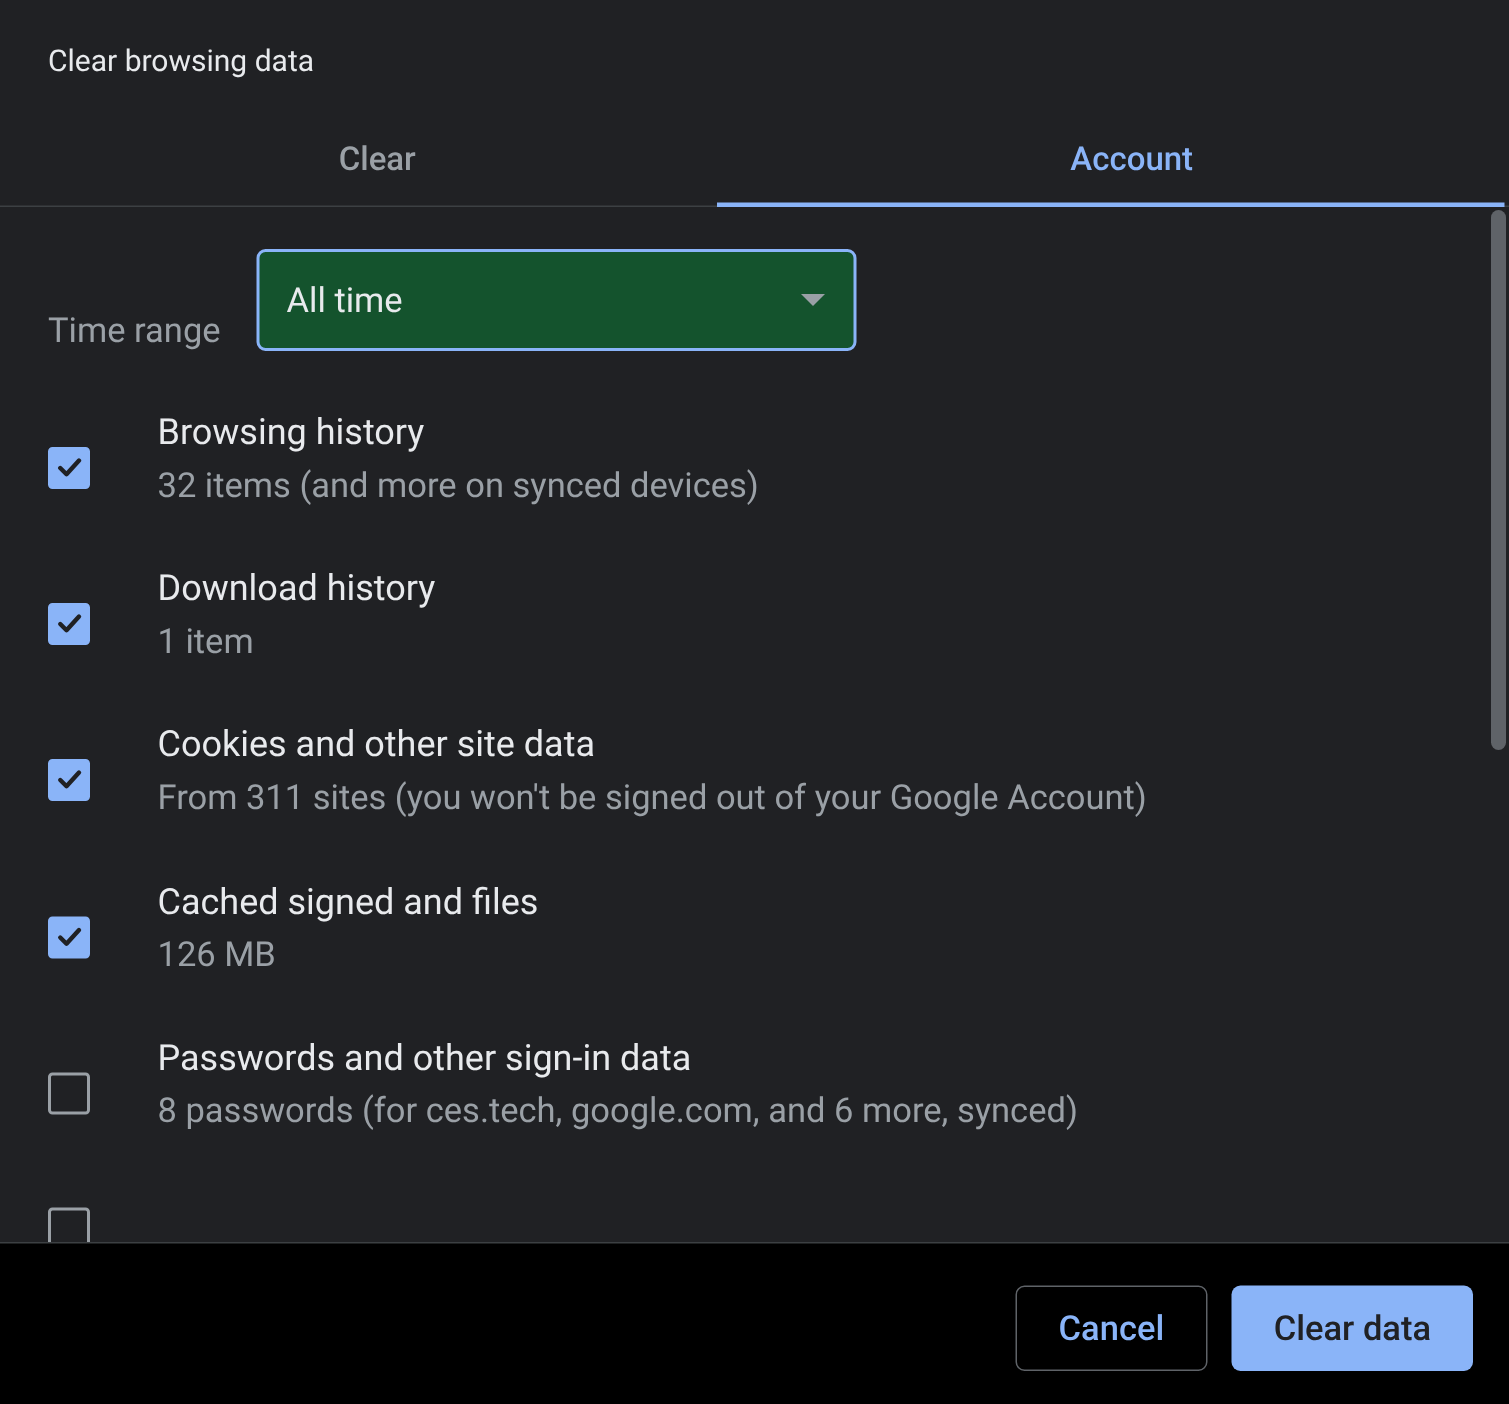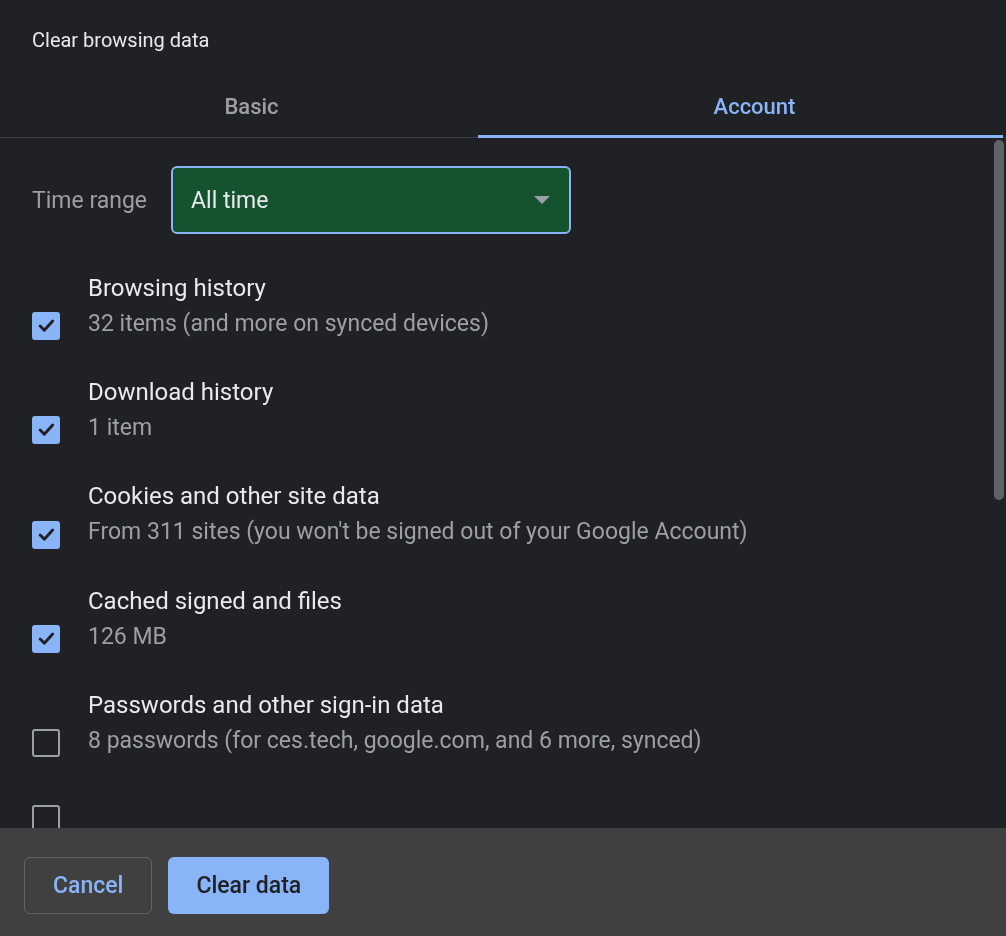--- a/index.html
+++ b/index.html
@@ -74,21 +74,21 @@
       background: transparent;
     }
     .content-area::-webkit-scrollbar-thumb {
       background: #5f6368;
       border-radius: 10px;
       border: 3px solid #202124;
     }
 
     .time-range-row {
       display: flex;
-      align-items: center;
+      align-items: flex-end;
       gap: 24px;
       margin-bottom: 40px;
     }
 
     .time-range-label {
       font-size: 23px;
       color: #9aa0a6;
     }
 
     .select-wrapper {
@@ -114,22 +114,22 @@
       display: flex;
       align-items: center;
     }
 
     .options-list {
       list-style: none;
     }
 
     .option-item {
       display: flex;
-      align-items: flex-end;
-      gap: 28px;
+      align-items: center;
+      gap: 45px;
       margin-bottom: 38px;
       margin-top: 34px;
     }
 
     .checkbox {
       width: 28px;
       height: 28px;
       border: 2.5px solid #9aa0a6;
       border-radius: 3px;
       flex-shrink: 0;
@@ -165,25 +165,25 @@
     }
 
     .option-subtitle {
       font-size: 23px;
       color: #9aa0a6;
       line-height: 1.4;
     }
 
     .button-bar {
       display: flex;
-      justify-content: flex-start;
+      justify-content: flex-end;
       gap: 16px;
       padding: 28px 24px 22px;
       border-top: 1px solid #3c4043;
-      background-color: #404040;
+      background-color: #000000;
     }
 
     .btn {
       font-size: 23px;
       padding: 14px 28px;
       border-radius: 6px;
       cursor: pointer;
       font-weight: 500;
       font-family: inherit;
     }
@@ -211,21 +211,21 @@
     }
   </style>
 </head>
 <body>
 
 <div class="dialog-container">
 
   <h1 class="dialog-title">Clear browsing data</h1>
 
   <div class="tabs">
-    <div class="tab">Basic</div>
+    <div class="tab">Clear</div>
     <div class="tab active">Account</div>
     <div class="tab-indicator"></div>
   </div>
 
   <div class="content-area">
     <div class="scrollbar-visual"></div>
 
     <div class="time-range-row">
       <span class="time-range-label">Time range</span>
       <div class="select-wrapper">

